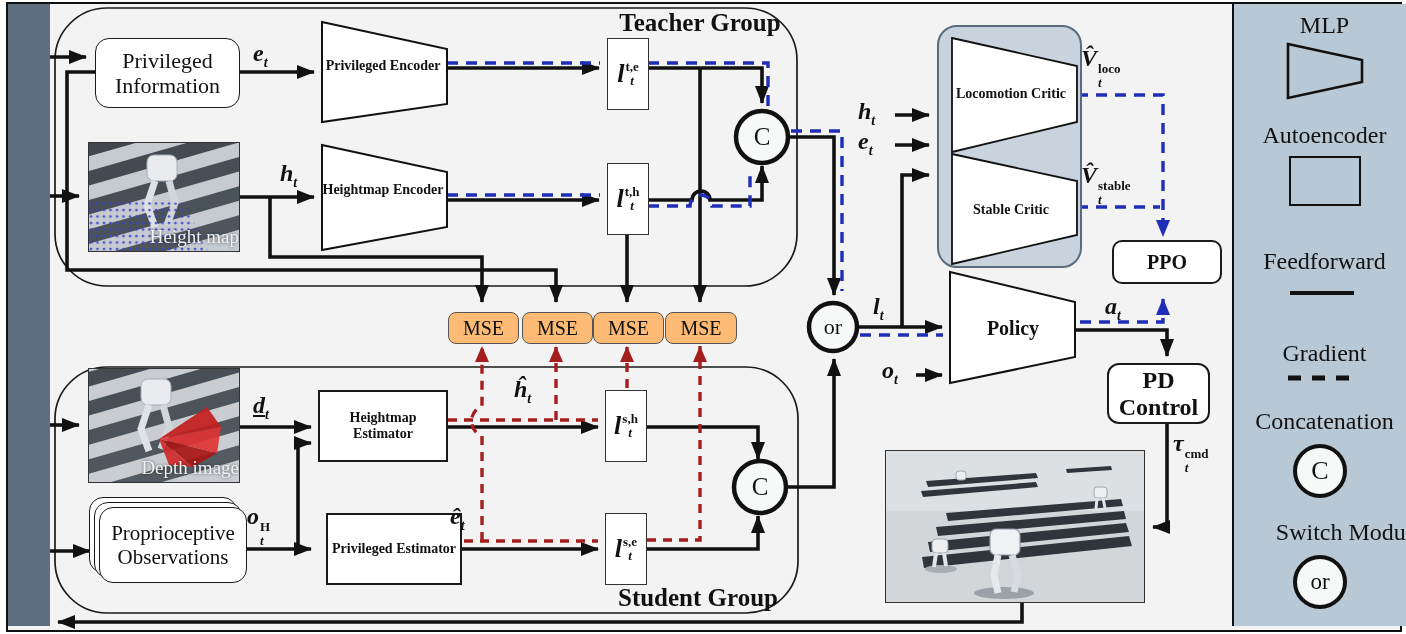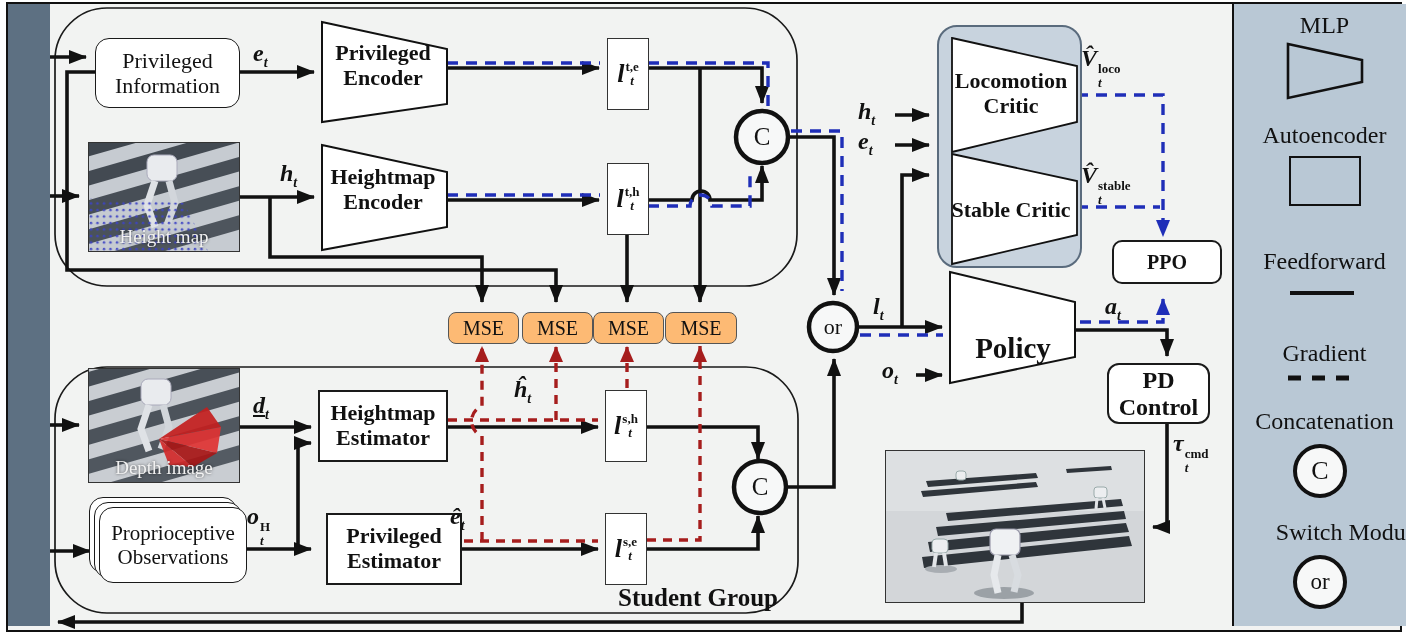--- a/index.html
+++ b/index.html
@@ -6,35 +6,35 @@
   #fig{position:relative;width:1406px;height:634px;background:#ffffff;
        font-family:"Liberation Serif","DejaVu Serif",serif;color:#111;}
   .abs{position:absolute;}
   #frame{left:6px;top:2px;width:1392px;height:626px;border:2px solid #111;background:#f2f3f2;}
   #leftbar{left:8px;top:4px;width:42px;height:622px;}
   #legend{left:1232px;top:4px;width:183px;height:622px;border-left:2px solid #111;box-sizing:border-box;}
   svg.layer{position:absolute;left:0;top:0;}
   .box{background:#fff;border:1.6px solid #1a1a1a;box-sizing:border-box;}
   .round14{border-radius:14px;}
   .cen{display:flex;align-items:center;justify-content:center;text-align:center;}
-  .blabel{font-weight:bold;font-size:22px;line-height:1.12;}
+  .blabel{font-weight:bold;font-size:14px;line-height:1.12;}
   .rlabel{font-size:22px;line-height:1.15;}
   .title{font-weight:bold;font-size:25px;}
   .mse{font-size:20px;border:1.4px solid #555;border-radius:8px;background:#fdba74;}
   .math{font-style:italic;font-weight:bold;font-size:24px;white-space:nowrap;}
   .math sub{font-size:14px;font-style:italic;}
   .stk{display:inline-flex;flex-direction:column;font-size:13px;line-height:1.05;
        vertical-align:-7px;margin-left:1px;font-weight:bold;}
   .stk .s1{font-style:normal;}
   .stk .s2{font-style:italic;}
   .latbox{background:#fff;border:1.4px solid #333;box-sizing:border-box;}
   .lat{font-style:italic;font-weight:bold;font-size:26px;}
   .circle{border:4px solid #111;border-radius:50%;background:#f7f8f8;box-sizing:border-box;}
   .legtxt{font-size:24px;text-align:center;width:100%;}
-  .cap{color:#f2f2f2;font-size:19px;text-align:center;width:100%;left:0;bottom:3px;
+  .cap{color:#f2f2f2;font-size:19px;text-align:right;width:100%;left:0;bottom:3px;
        text-shadow:0 0 3px rgba(0,0,0,.6);}
   .imgbox{overflow:hidden;border:1px solid #333;box-sizing:border-box;background:#c6cbd1;}
 </style>
 </head>
 <body>
 
 <div id="fig">
   <div class="abs" id="frame"></div>
   <div class="abs" id="leftbar" style="background:#5d7082"></div>
 
@@ -113,20 +113,21 @@
       <polygon points="322,22 447,49 447,104 322,122"></polygon>
       <polygon points="322,145 447,172 447,227 322,250"></polygon>
       <polygon points="950,272 1075,302 1075,357 950,383"></polygon>
     </g>
 
     <circle cx="762" cy="137" r="26" fill="#f7f8f8" stroke="#111" stroke-width="4.5"></circle>
     <circle cx="760" cy="487" r="26" fill="#f7f8f8" stroke="#111" stroke-width="4.5"></circle>
     <circle cx="833" cy="327" r="24" fill="#f7f8f8" stroke="#111" stroke-width="4.5"></circle>
   </svg>
 
+  <div class="abs title cen" style="left:590px;top:9px;width:220px;height:28px;">Teacher Group</div>
   <div class="abs title cen" style="left:588px;top:584px;width:220px;height:28px;">Student Group</div>
 
   <div class="abs box round14 cen rlabel" style="left:95px;top:38px;width:145px;height:70px;">Privileged Information</div>
 
   <div class="abs imgbox" style="left:88px;top:142px;width:152px;height:110px;">
     <svg width="152" height="110" viewBox="0 0 152 110">
       <defs>
         <pattern id="bd" width="6.5" height="6.5" patternUnits="userSpaceOnUse">
           <circle cx="2" cy="2" r="1.3" fill="#3d43c4"></circle>
         </pattern>
@@ -233,21 +234,21 @@
   <div class="abs" style="left:937px;top:25px;width:145px;height:243px;background:#c8d3de;border:2px solid #5a6b7d;border-radius:20px;box-sizing:border-box;"></div>
   <svg class="layer" width="1406" height="634" viewBox="0 0 1406 634" style="pointer-events:none">
     <g stroke="#111" stroke-width="1.8" fill="#ffffff">
       <polygon points="952,38 1077,66 1077,122 952,152"></polygon>
       <polygon points="952,154 1077,181 1077,235 952,264"></polygon>
     </g>
   </svg>
   <div class="abs cen blabel" style="left:948px;top:66px;width:126px;height:56px;">Locomotion Critic</div>
   <div class="abs cen blabel" style="left:948px;top:182px;width:126px;height:56px;">Stable Critic</div>
 
-  <div class="abs cen" style="left:958px;top:310px;width:110px;height:36px;font-weight:bold;font-size:29px;margin-top:20px;">Policy</div>
+  <div class="abs cen" style="left:958px;top:310px;width:110px;height:36px;font-weight:bold;font-size:20px;">Policy</div>
   <div class="abs box cen" style="left:1112px;top:240px;width:110px;height:44px;border-width:2px;border-radius:10px;font-weight:bold;font-size:20px;">PPO</div>
   <div class="abs box cen blabel" style="left:1107px;top:363px;width:103px;height:61px;border-width:2px;border-radius:12px;font-size:24px;">PD Control</div>
 
   <div class="abs cen" style="left:742px;top:117px;width:40px;height:40px;font-size:25px;">C</div>
   <div class="abs cen" style="left:740px;top:467px;width:40px;height:40px;font-size:25px;">C</div>
   <div class="abs cen" style="left:813px;top:308px;width:40px;height:38px;font-size:22px;">or</div>
 
   <div class="abs imgbox" style="left:885px;top:450px;width:260px;height:153px;">
     <svg width="260" height="153" viewBox="0 0 260 153">
       <rect width="260" height="153" fill="#d3d6d9"></rect>

